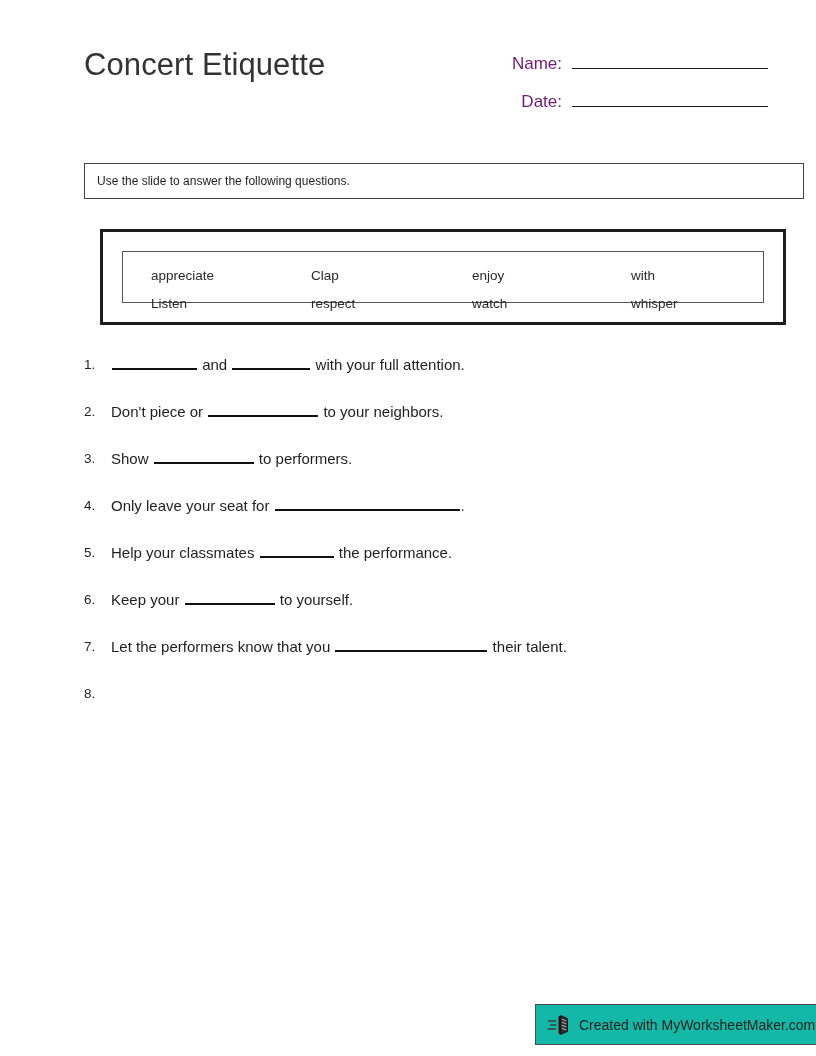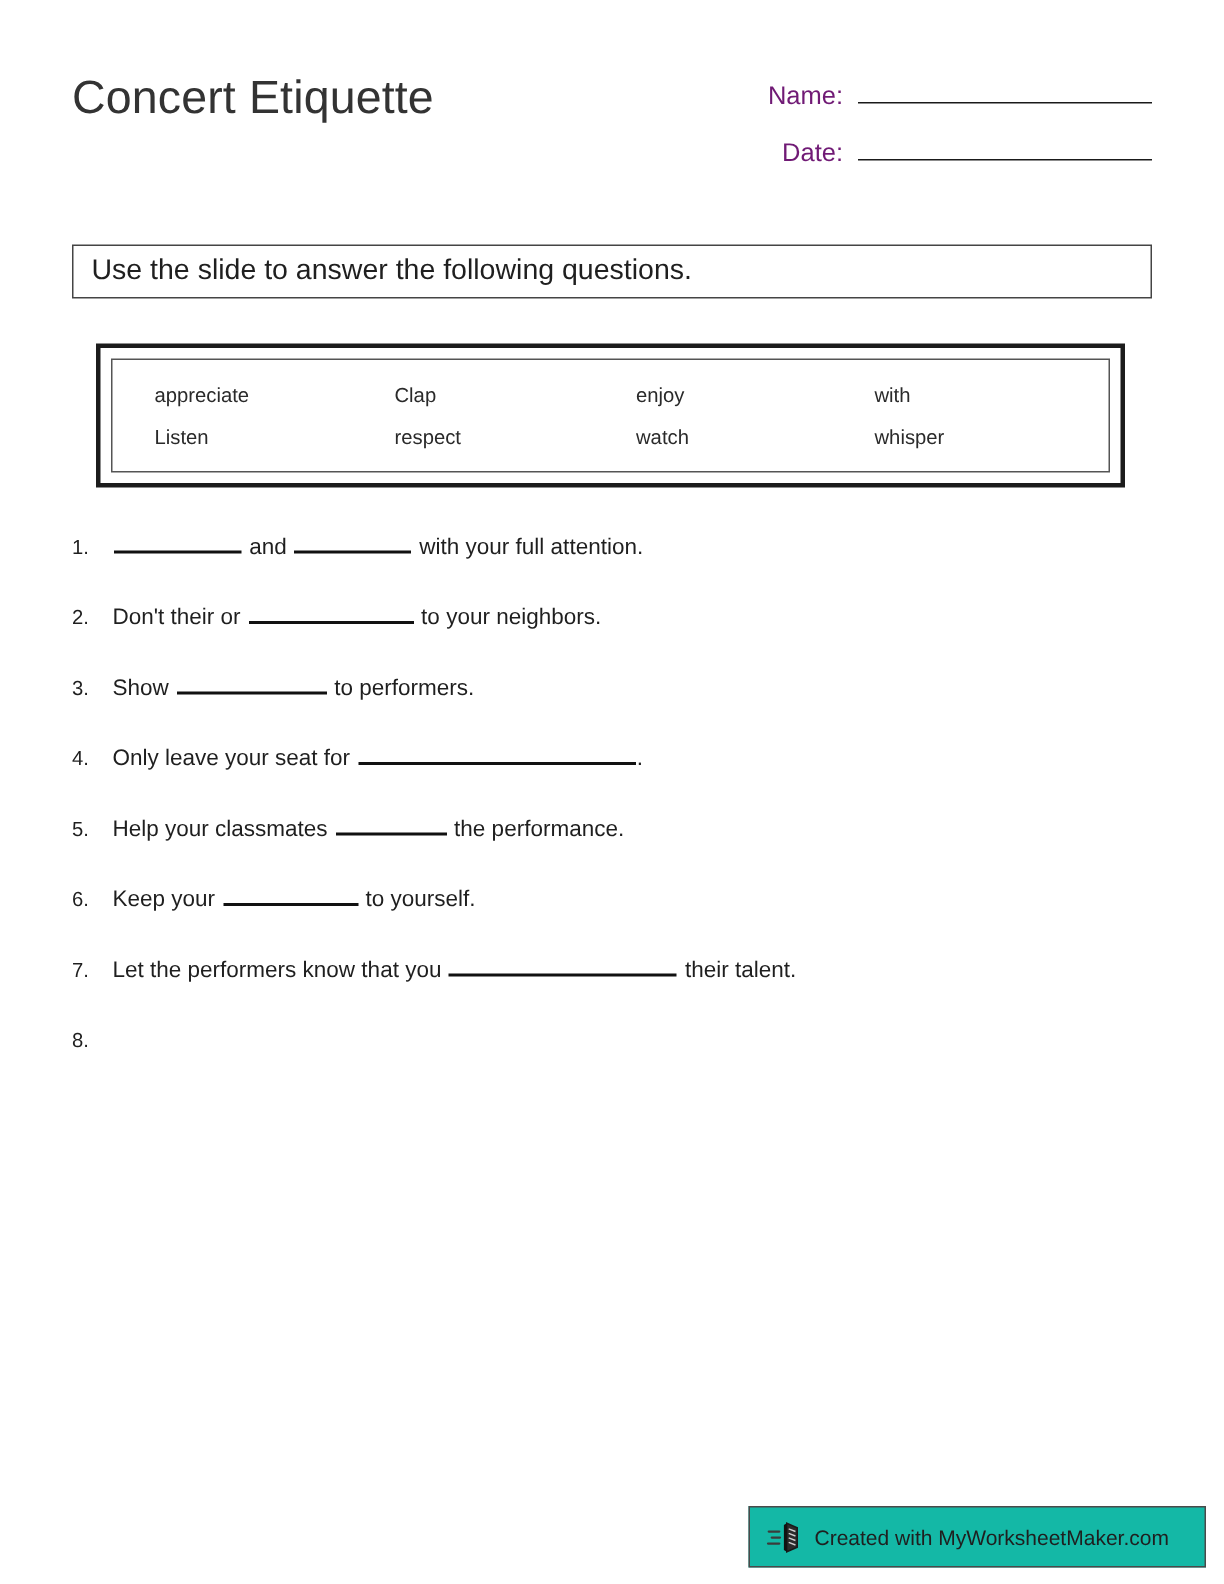--- a/index.html
+++ b/index.html
@@ -12,20 +12,21 @@
     height: 1056px;
     position: relative;
     font-family: "Liberation Sans", sans-serif;
     color: #262626;
     overflow: hidden;
   }
 
   .page {
     position: absolute;
     inset: 0;
+    margin-left: 36px;
   }
 
   
   .header {
     position: absolute;
     left: 48px;
     top: 44px;
     right: 48px;
     height: 80px;
   }
@@ -70,36 +71,36 @@
     left: 48px;
     top: 163px;
     width: 720px;
     height: 36px;
     border: 1.3px solid #444444;
     box-sizing: border-box;
     display: flex;
     align-items: center;
   }
   .instruction-text {
-    font-size: 19px;
+    font-size: 12px;
     color: #1f1f1f;
     padding-left: 12px;
     line-height: 18px;
   }
 
   
   .wordbank-outer {
     position: absolute;
     left: 64px;
     top: 229px;
     width: 686px;
     height: 96px;
     border: 3px solid #1c1c1c;
     box-sizing: border-box;
-    padding: 7px;
+    padding: 19px;
   }
   .wordbank-inner {
     width: 100%;
     height: 100%;
     border: 1px solid #555555;
     box-sizing: border-box;
     padding: 10px 0 0 28px;
   }
   .wb-grid {
     display: grid;
@@ -215,21 +216,21 @@
     </div>
   </div>
 
   <div class="questions" id="questions">
       <div class="q-row">
         <div class="q-num">1.</div>
         <div class="q-body"><span class="q-blank" style="width: 85px;"></span><span class="q-seg"> and </span><span class="q-blank" style="width: 78px;"></span><span class="q-seg"> with your full attention.</span></div>
       </div>
       <div class="q-row">
         <div class="q-num">2.</div>
-        <div class="q-body"><span class="q-seg">Don't their or </span><span class="q-blank" style="width: 110px;"></span><span class="q-seg"> to your neighbors.</span></div>
+        <div class="q-body"><span class="q-seg">Don't piece or </span><span class="q-blank" style="width: 110px;"></span><span class="q-seg"> to your neighbors.</span></div>
       </div>
       <div class="q-row">
         <div class="q-num">3.</div>
         <div class="q-body"><span class="q-seg">Show </span><span class="q-blank" style="width: 100px;"></span><span class="q-seg"> to performers.</span></div>
       </div>
       <div class="q-row">
         <div class="q-num">4.</div>
         <div class="q-body"><span class="q-seg">Only leave your seat for </span><span class="q-blank" style="width: 185px;"></span><span class="q-seg">.</span></div>
       </div>
       <div class="q-row">

